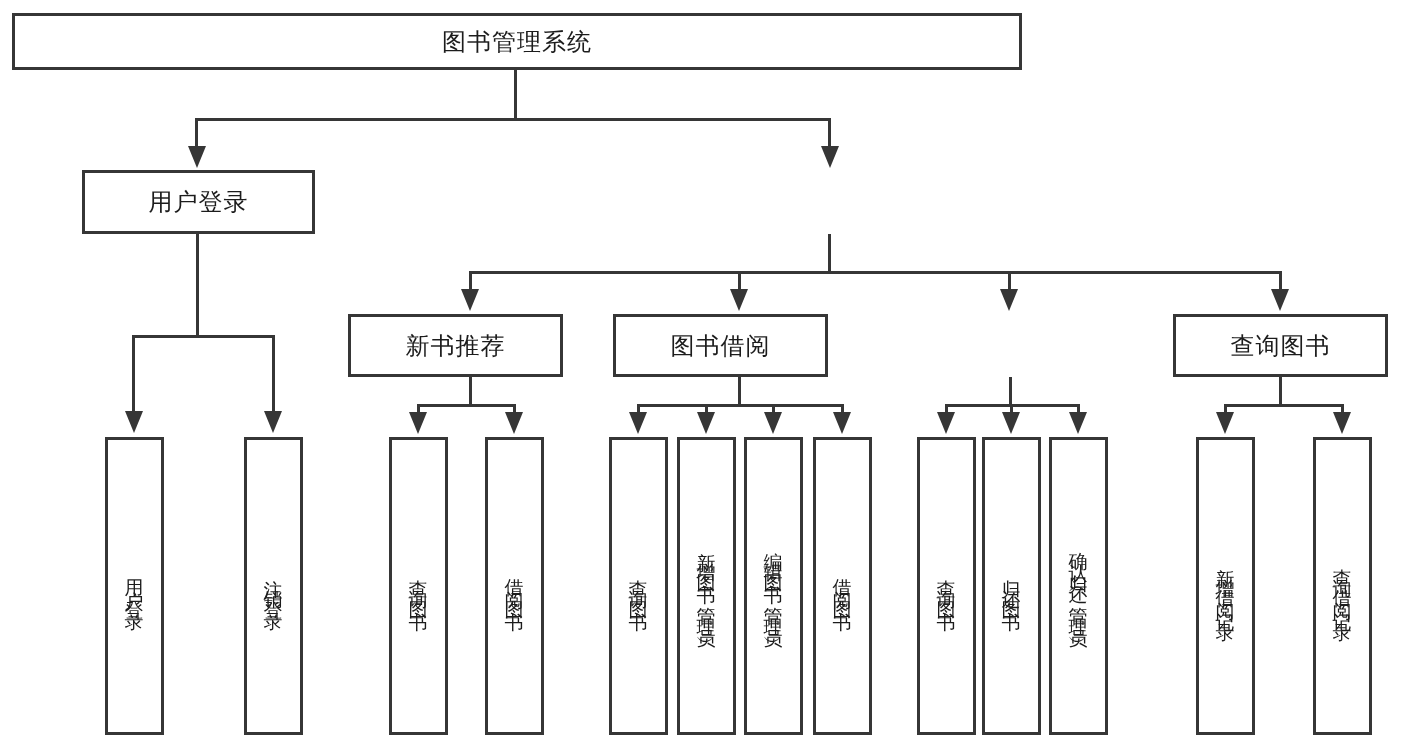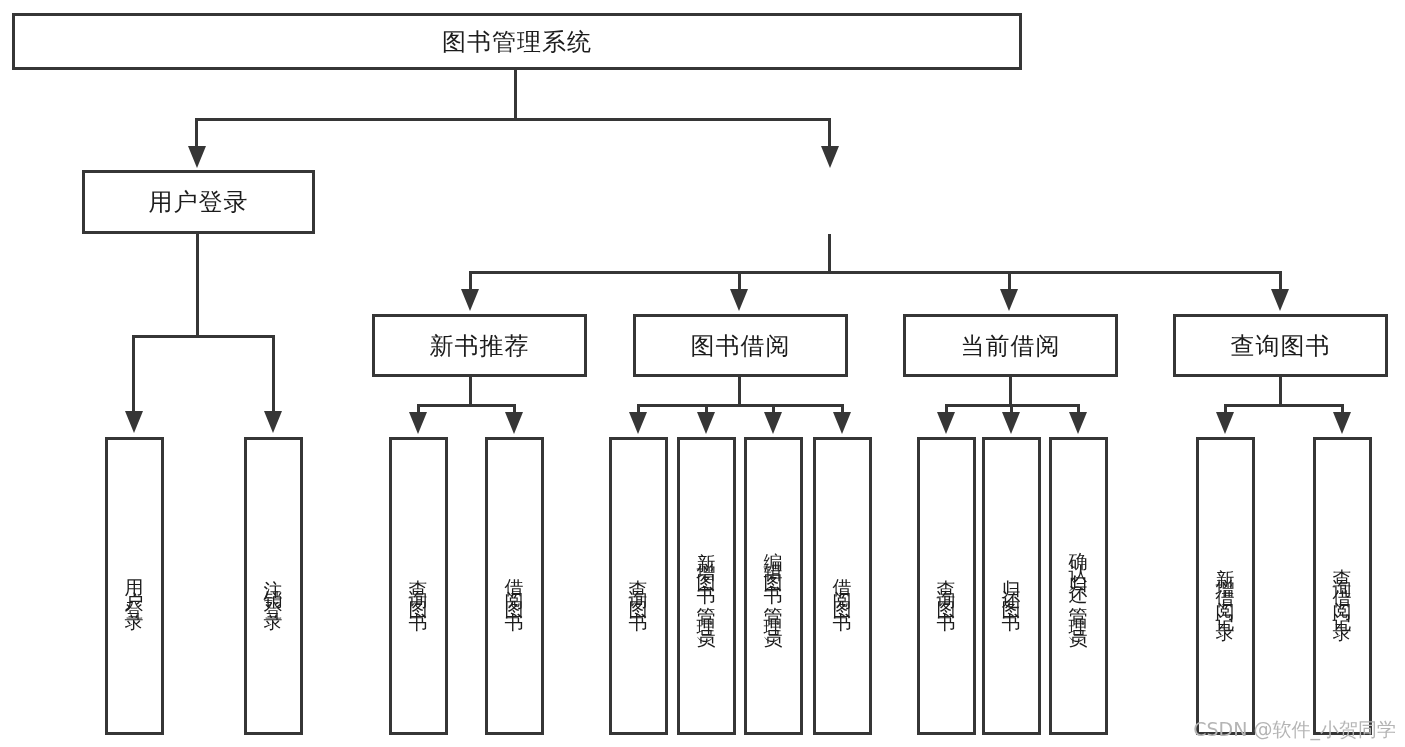--- a/index.html
+++ b/index.html
@@ -84,28 +84,25 @@
   <div class="hline" style="left:469px; top:271px; width:813px;"></div>
   <div class="stub" style="left:469px; top:271px; height:21px;"></div>
   <div class="arrow" style="left:461px; top:289px;"></div>
   <div class="stub" style="left:738px; top:271px; height:21px;"></div>
   <div class="arrow" style="left:730px; top:289px;"></div>
   <div class="stub" style="left:1008px; top:271px; height:21px;"></div>
   <div class="arrow" style="left:1000px; top:289px;"></div>
   <div class="stub" style="left:1279px; top:271px; height:21px;"></div>
   <div class="arrow" style="left:1271px; top:289px;"></div>
 
-  <div class="box hbox l3box" style="left:372px;">
+  <div class="box hbox l3box" style="left:348px;">
     <span>新书推荐</span>
   </div>
-  <div class="box hbox l3box" style="left:633px;justify-content:center;">
+  <div class="box hbox l3box" style="left:613px;justify-content:center;">
     <span>图书借阅</span>
-  </div>
-  <div class="box hbox l3box" style="left:903px;">
-    <span>当前借阅</span>
   </div>
   <div class="box hbox l3box" style="left:1173px;">
     <span>查询图书</span>
   </div>
 
   <div class="vline" style="left:469px; top:377px; height:29px;"></div>
   <div class="hline" style="left:417px; top:404px; width:99px;"></div>
   <div class="stub" style="left:417px; top:404px; height:14px;"></div>
   <div class="arrow" style="left:409px; top:412px;"></div>
   <div class="stub" style="left:513px; top:404px; height:14px;"></div>
@@ -175,15 +172,14 @@
     <span>确认归还（管理员）</span>
   </div>
 
   <div class="box vbox" style="left:1196px;">
     <span>新增借阅记录</span>
   </div>
   <div class="box vbox" style="left:1313px;">
     <span>查询借阅记录</span>
   </div>
 
-  <div class="watermark">CSDN @软件_小贺同学</div>
 
 </div>
 
 </body></html>

